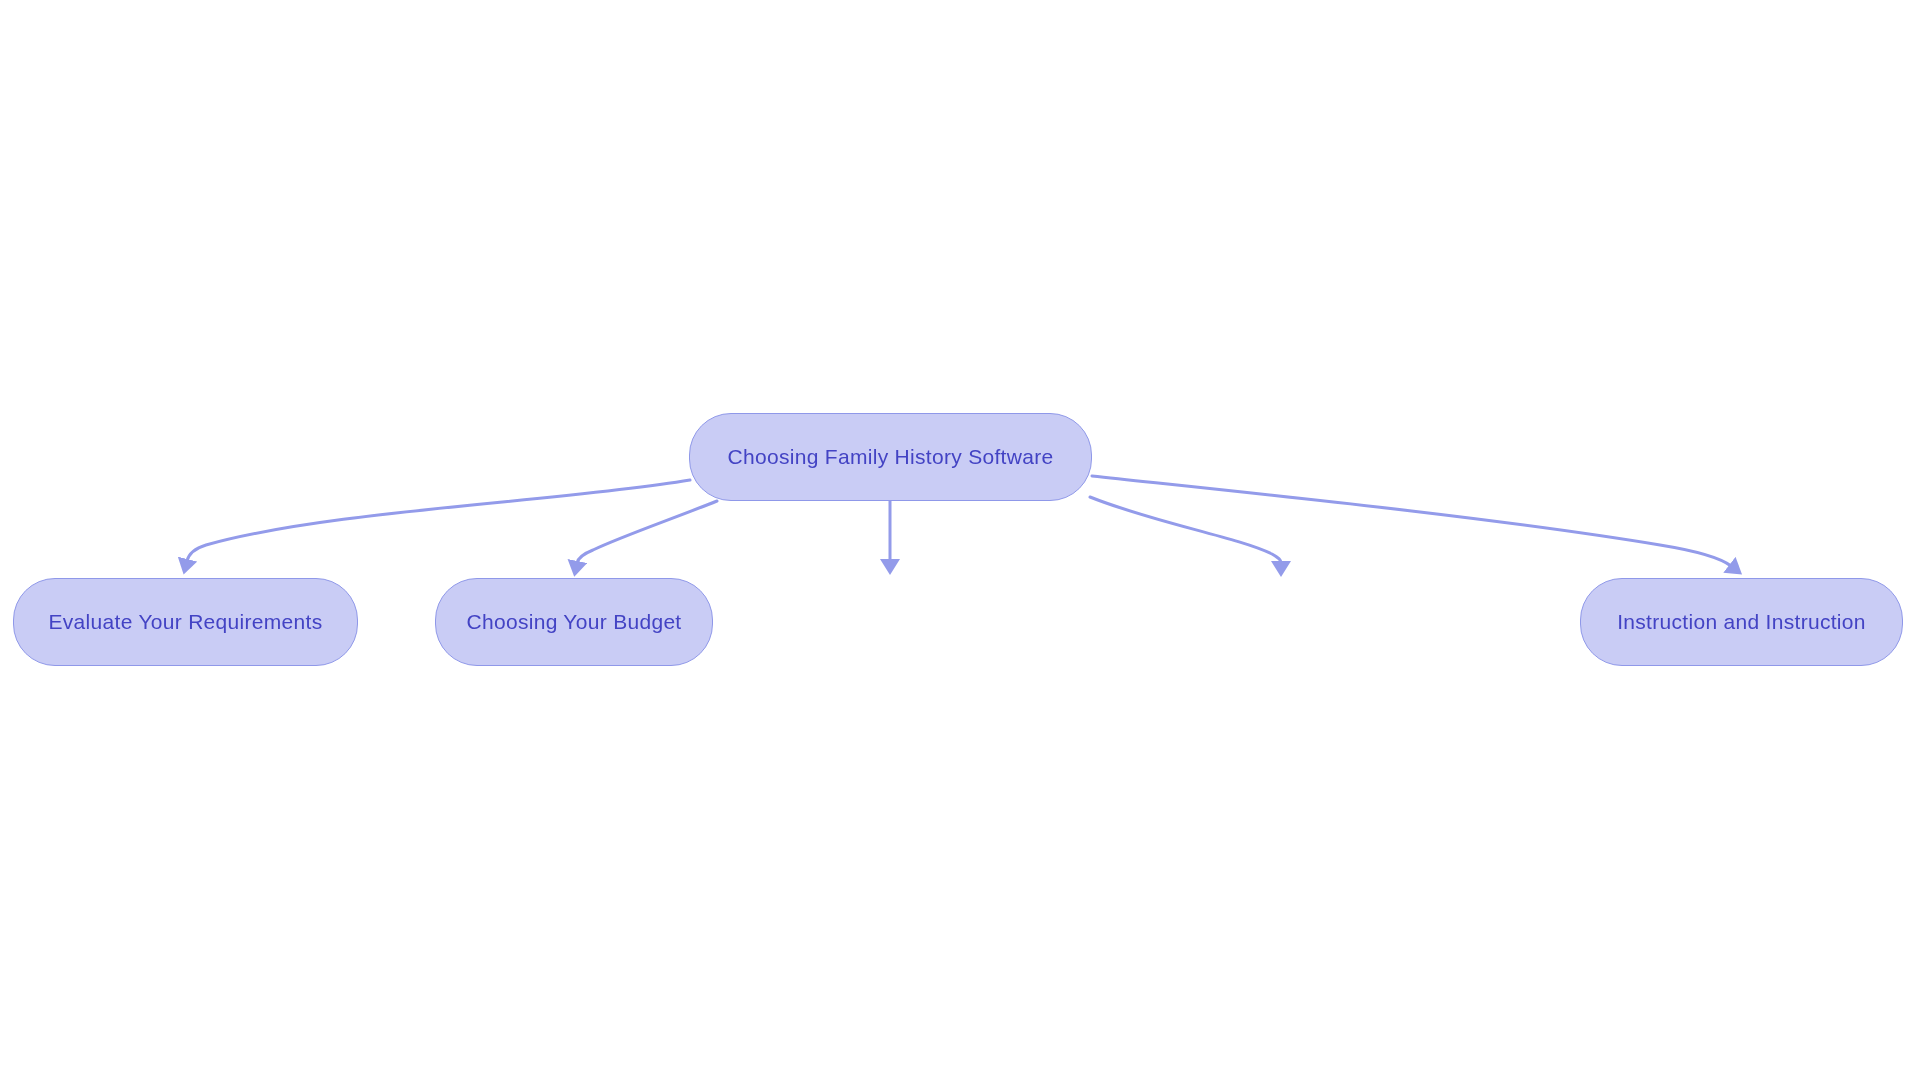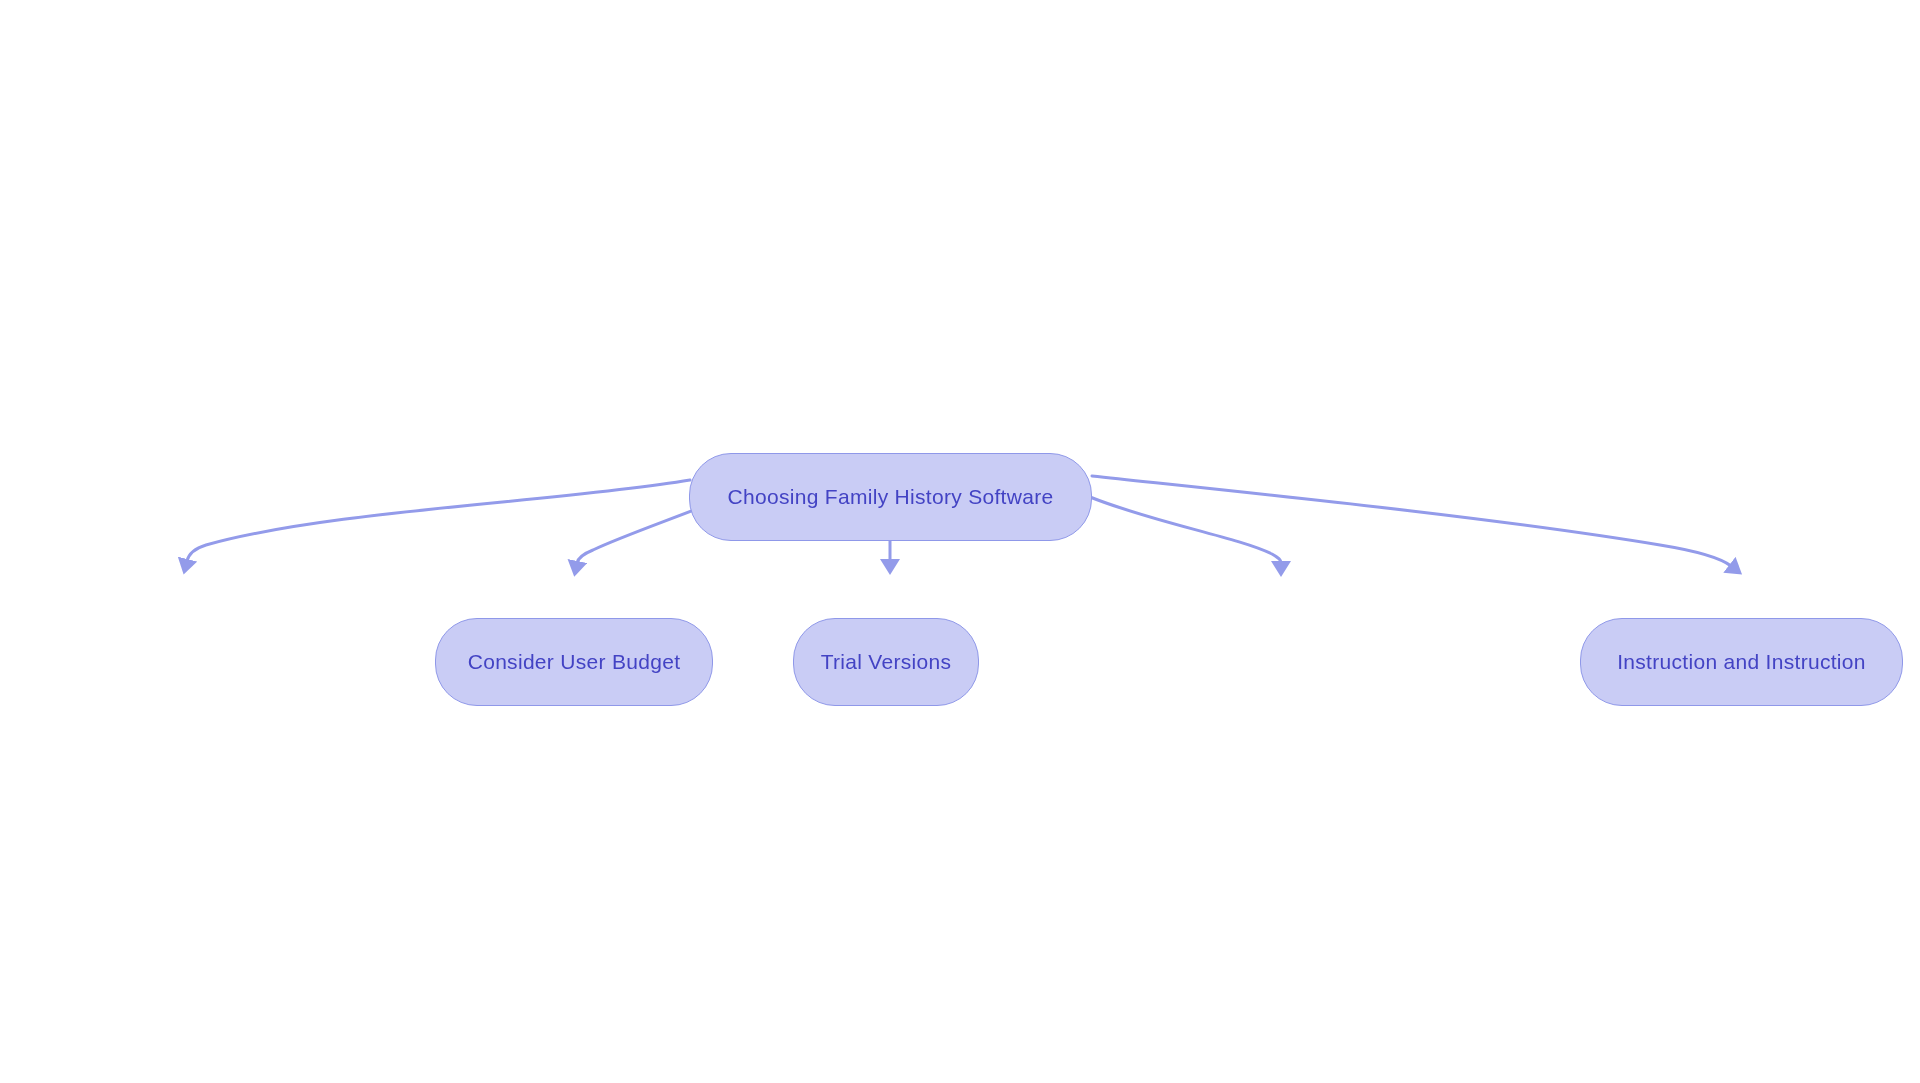--- a/index.html
+++ b/index.html
@@ -40,21 +40,20 @@
     border:1.5px solid var(--node-border);
     border-radius:42px;
     display:flex;
     align-items:center;
     justify-content:center;
     color:var(--node-text);
     font-size:21px;
     font-weight:400;
     letter-spacing:0.3px;
     white-space:nowrap;
-    margin-top:40px;
   }
   #node-root{left:689px;top:413px;width:403px;}
   #node-0{left:13px;top:578px;width:345px;}
   #node-1{left:435px;top:578px;width:278px;}
   #node-2{left:793px;top:578px;width:186px;}
   #node-3{left:1063px;top:578px;width:439px;}
   #node-4{left:1580px;top:578px;width:323px;}
 </style>
 </head>
 <body>
@@ -71,27 +70,27 @@
     <path class="edge" d="M 717 501 C 672 519, 620 537, 593 550 C 583 554, 578 558, 577 563" marker-end="url(#arrowhead)"></path>
     <path class="edge" d="M 890 501 L 890 561" marker-end="url(#arrowhead)"></path>
     <path class="edge" d="M 1090 497 C 1155 523, 1237 537, 1272 554 C 1279 558, 1281 560, 1281 563" marker-end="url(#arrowhead)"></path>
     <path class="edge" d="M 1092 476 C 1260 494, 1490 517, 1660 545 C 1697 551, 1722 559, 1731 566" marker-end="url(#arrowhead)"></path>
   </svg>
 
   <div class="node" id="node-root">
     <span>Choosing Family History Software</span>
   </div>
 
+  <div class="node" id="node-0">
+    <span>Evaluate Your Requirements</span>
+  </div>
 
   <div class="node" id="node-1">
-    <span>Consider User Budget</span>
+    <span>Choosing Your Budget</span>
   </div>
 
-  <div class="node" id="node-2">
-    <span>Trial Versions</span>
-  </div>
 
 
   <div class="node" id="node-4">
     <span>Instruction and Instruction</span>
   </div>
 
 </div>
 
 </body></html>

